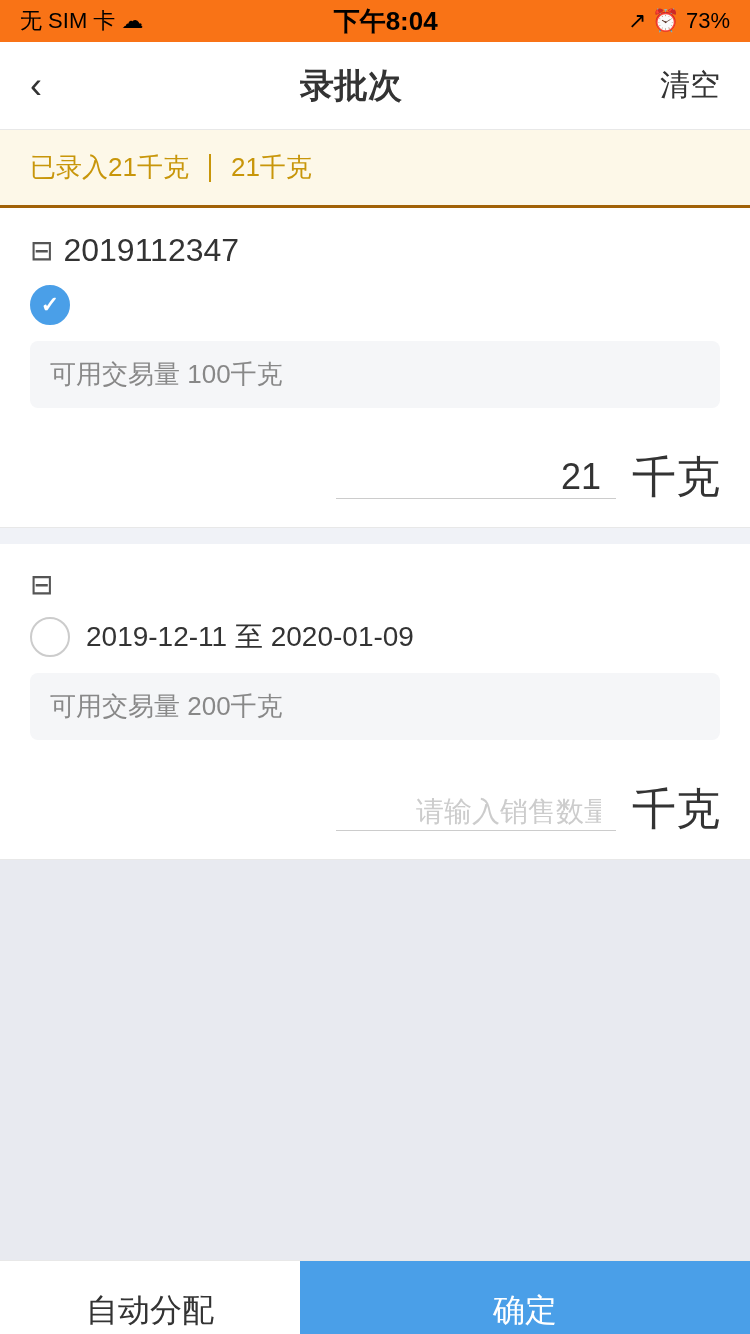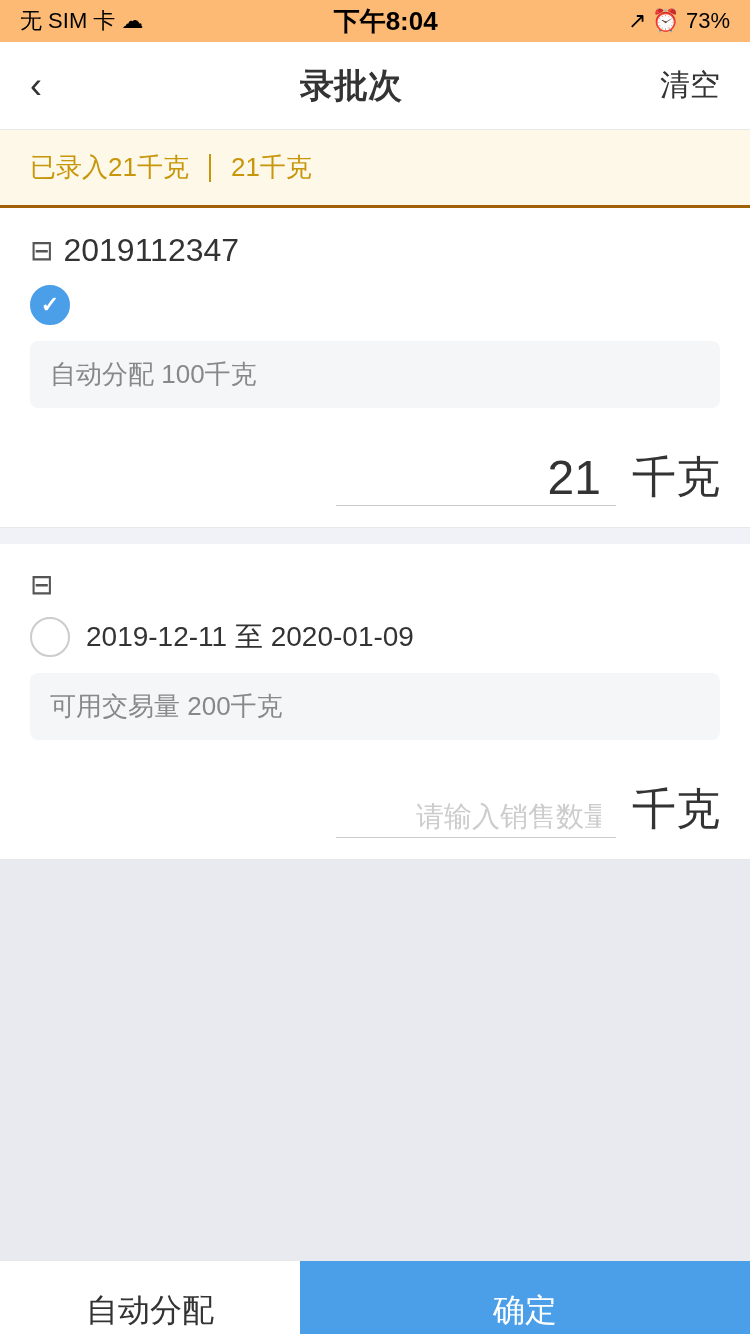--- a/index.html
+++ b/index.html
@@ -9,21 +9,21 @@
       min-height: 1334px;
       font-family: -apple-system, "PingFang SC", "Helvetica Neue", Arial, sans-serif;
       background: #f0f2f7;
       display: flex;
       flex-direction: column;
     }
 
     
     .status-bar {
       height: 42px;
-      background: #fdba74;
+      background: #f97316;
       display: flex;
       align-items: center;
       justify-content: space-between;
       padding: 0 20px;
       font-size: 24px;
       font-weight: 500;
     }
     .status-left {
       display: flex;
       align-items: center;
@@ -154,21 +154,21 @@
       align-items: center;
       justify-content: flex-end;
       padding: 20px 30px;
       gap: 16px;
       background: #fff;
       border-bottom: 1px solid #e8e8e8;
     }
     .quantity-input {
       border: none;
       outline: none;
-      font-size: 48px;
+      font-size: 36px;
       color: #333;
       text-align: right;
       width: 200px;
       background: transparent;
     }
     .quantity-input::placeholder {
       color: #ccc;
       font-size: 28px;
     }
     .quantity-unit {
@@ -264,21 +264,21 @@
     <div class="batch-header">
       <span class="batch-icon">⊟</span>
       <span class="batch-id">2019112347</span>
     </div>
     <div class="batch-date-row">
       <div class="radio-circle checked">
         <span class="radio-check">✓</span>
       </div>
     </div>
     <div class="available-box">
-      <span class="available-text">自动分配 100千克</span>
+      <span class="available-text">可用交易量 100千克</span>
     </div>
   </div>
 </div>
 
 <div class="quantity-row">
   <div class="quantity-underline">
     <input class="quantity-input" type="number" value="21" style="">
   </div>
   <span class="quantity-unit">千克</span>
 </div>

